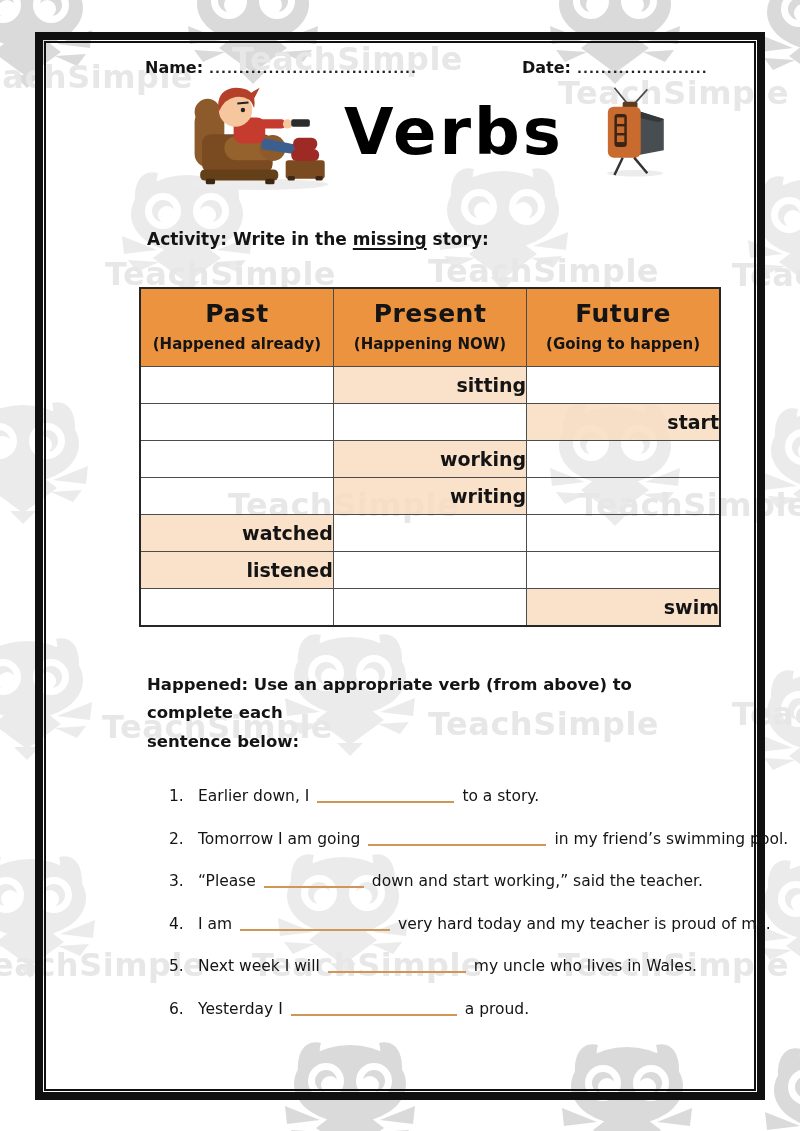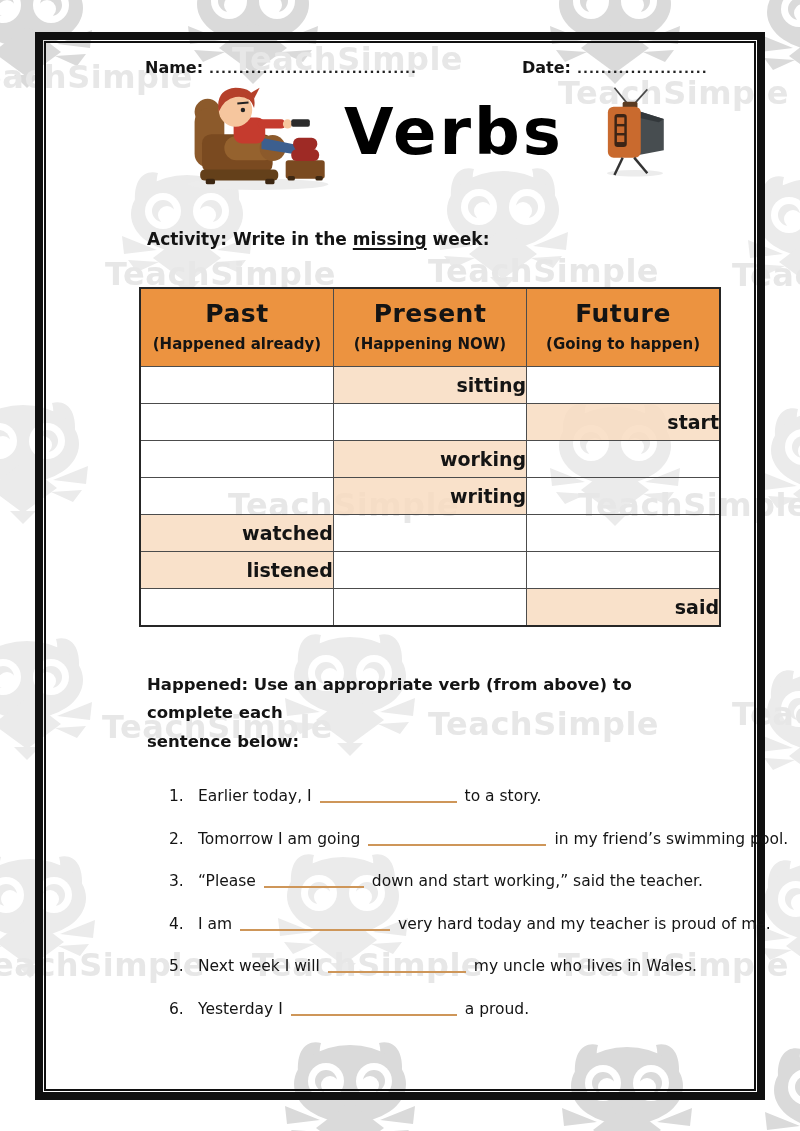--- a/index.html
+++ b/index.html
@@ -218,21 +218,21 @@
         <rect x="12" y="23" width="40" height="62" rx="7" fill="#C96A2E"></rect>
         <rect x="20" y="32" width="15" height="40" rx="4" fill="#3c2415"></rect>
         <rect x="23" y="36" width="9" height="8" fill="#C96A2E"></rect>
         <rect x="23" y="47" width="9" height="8" fill="#C96A2E"></rect>
         <rect x="23" y="58" width="9" height="8" fill="#C96A2E"></rect>
         <line x1="30" y1="85" x2="20" y2="106" stroke="#333" stroke-width="3"></line>
         <line x1="44" y1="85" x2="60" y2="104" stroke="#333" stroke-width="3"></line>
       </svg>
     </div>
 
-    <div class="activity1"><span>Activity: Write in the </span><span class="u">missing</span><span> week:</span></div>
+    <div class="activity1"><span>Activity: Write in the </span><span class="u">missing</span><span> story:</span></div>
 
     <table class="verb-table">
       <thead>
         <tr id="headRow">
             <th>
               <div class="th-title">Past</div>
               <div class="th-sub">(Happened already)</div>
             </th>
             <th>
               <div class="th-title">Present</div>
@@ -271,32 +271,32 @@
             <td class=""></td>
           </tr>
           <tr>
             <td class="filled">listened</td>
             <td class=""></td>
             <td class=""></td>
           </tr>
           <tr>
             <td class=""></td>
             <td class=""></td>
-            <td class="filled">said</td>
+            <td class="filled">swim</td>
           </tr>
         </tbody>
     </table>
 
     <div class="activity2">
       <div>Happened: Use an appropriate verb (from above) to complete each</div>
       <div>sentence below:</div>
     </div>
 
     <div class="sentences" id="sentenceList">
-        <div class="sentence"><span class="s-num">1.</span><span>Earlier today, I</span><span class="blank" style="width: 137px;"></span><span>to a story.</span></div>
+        <div class="sentence"><span class="s-num">1.</span><span>Earlier down, I</span><span class="blank" style="width: 137px;"></span><span>to a story.</span></div>
         <div class="sentence"><span class="s-num">2.</span><span>Tomorrow I am going</span><span class="blank" style="width: 178px;"></span><span>in my friend’s swimming pool.</span></div>
         <div class="sentence"><span class="s-num">3.</span><span>“Please</span><span class="blank" style="width: 100px;"></span><span>down and start working,” said the teacher.</span></div>
         <div class="sentence"><span class="s-num">4.</span><span>I am</span><span class="blank" style="width: 150px;"></span><span>very hard today and my teacher is proud of me.</span></div>
         <div class="sentence"><span class="s-num">5.</span><span>Next week I will</span><span class="blank" style="width: 138px;"></span><span>my uncle who lives in Wales.</span></div>
         <div class="sentence"><span class="s-num">6.</span><span>Yesterday I</span><span class="blank" style="width: 166px;"></span><span>a proud.</span></div>
       </div>
 
   </div>
 </div>
 

